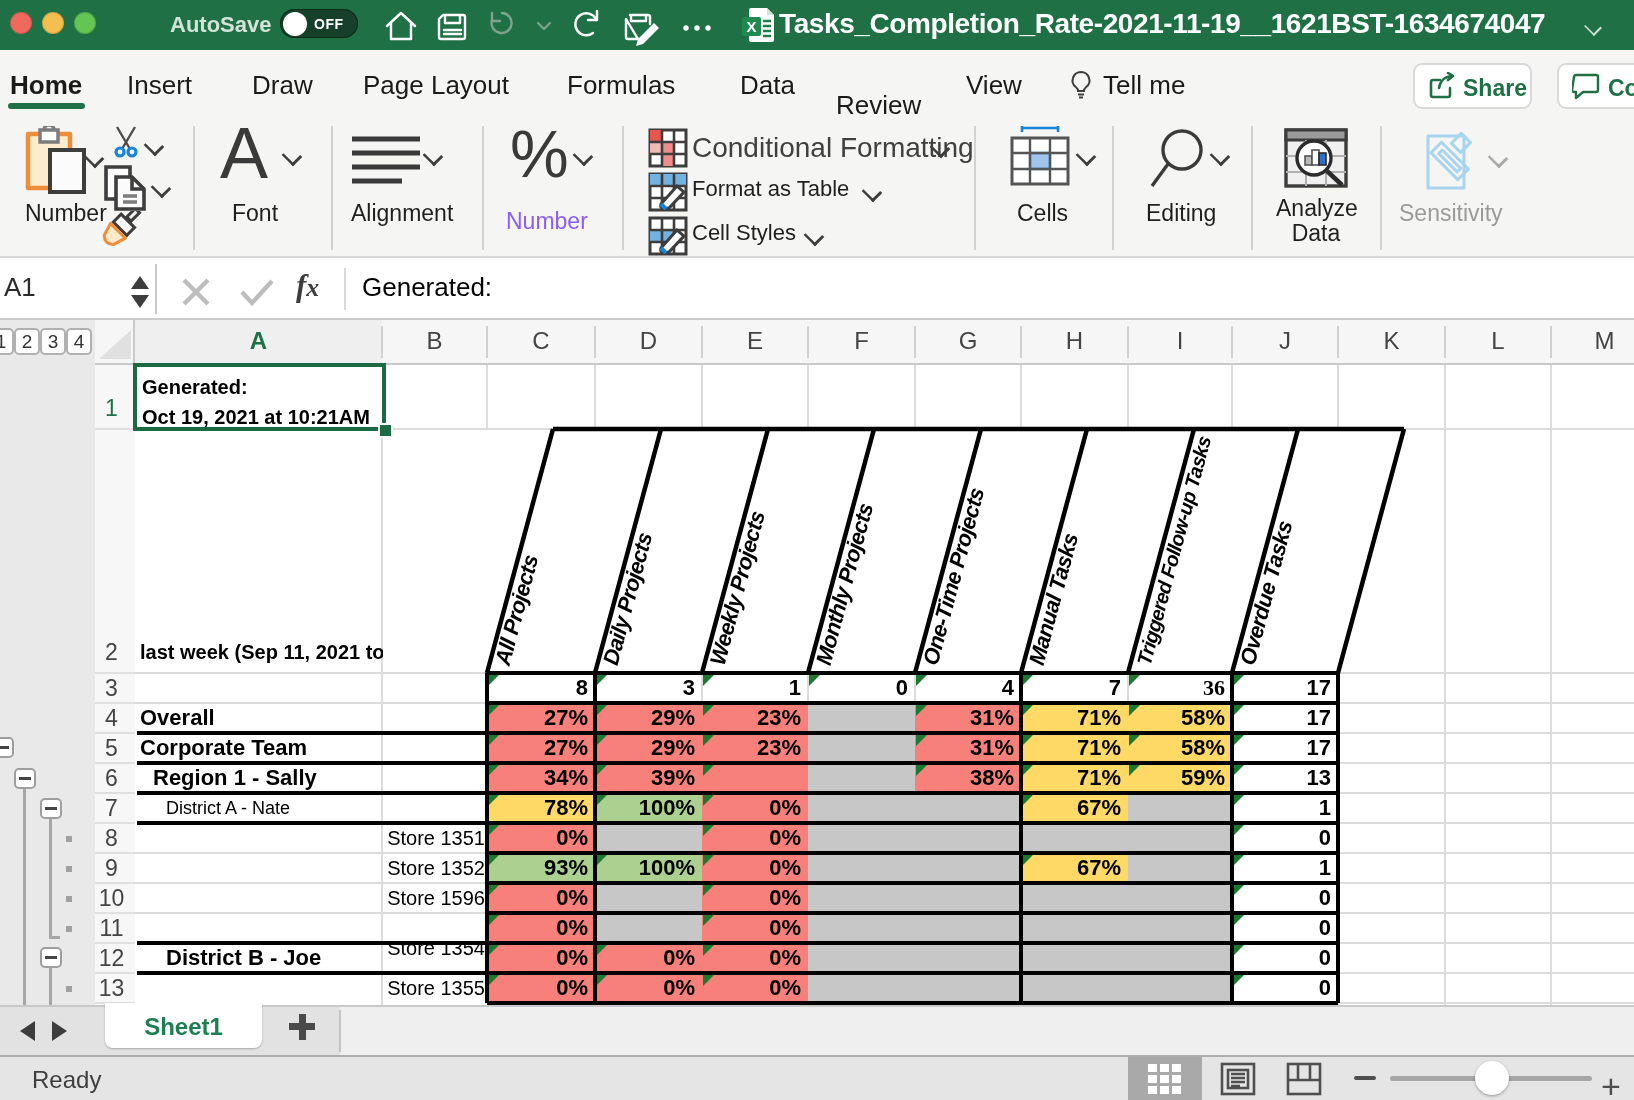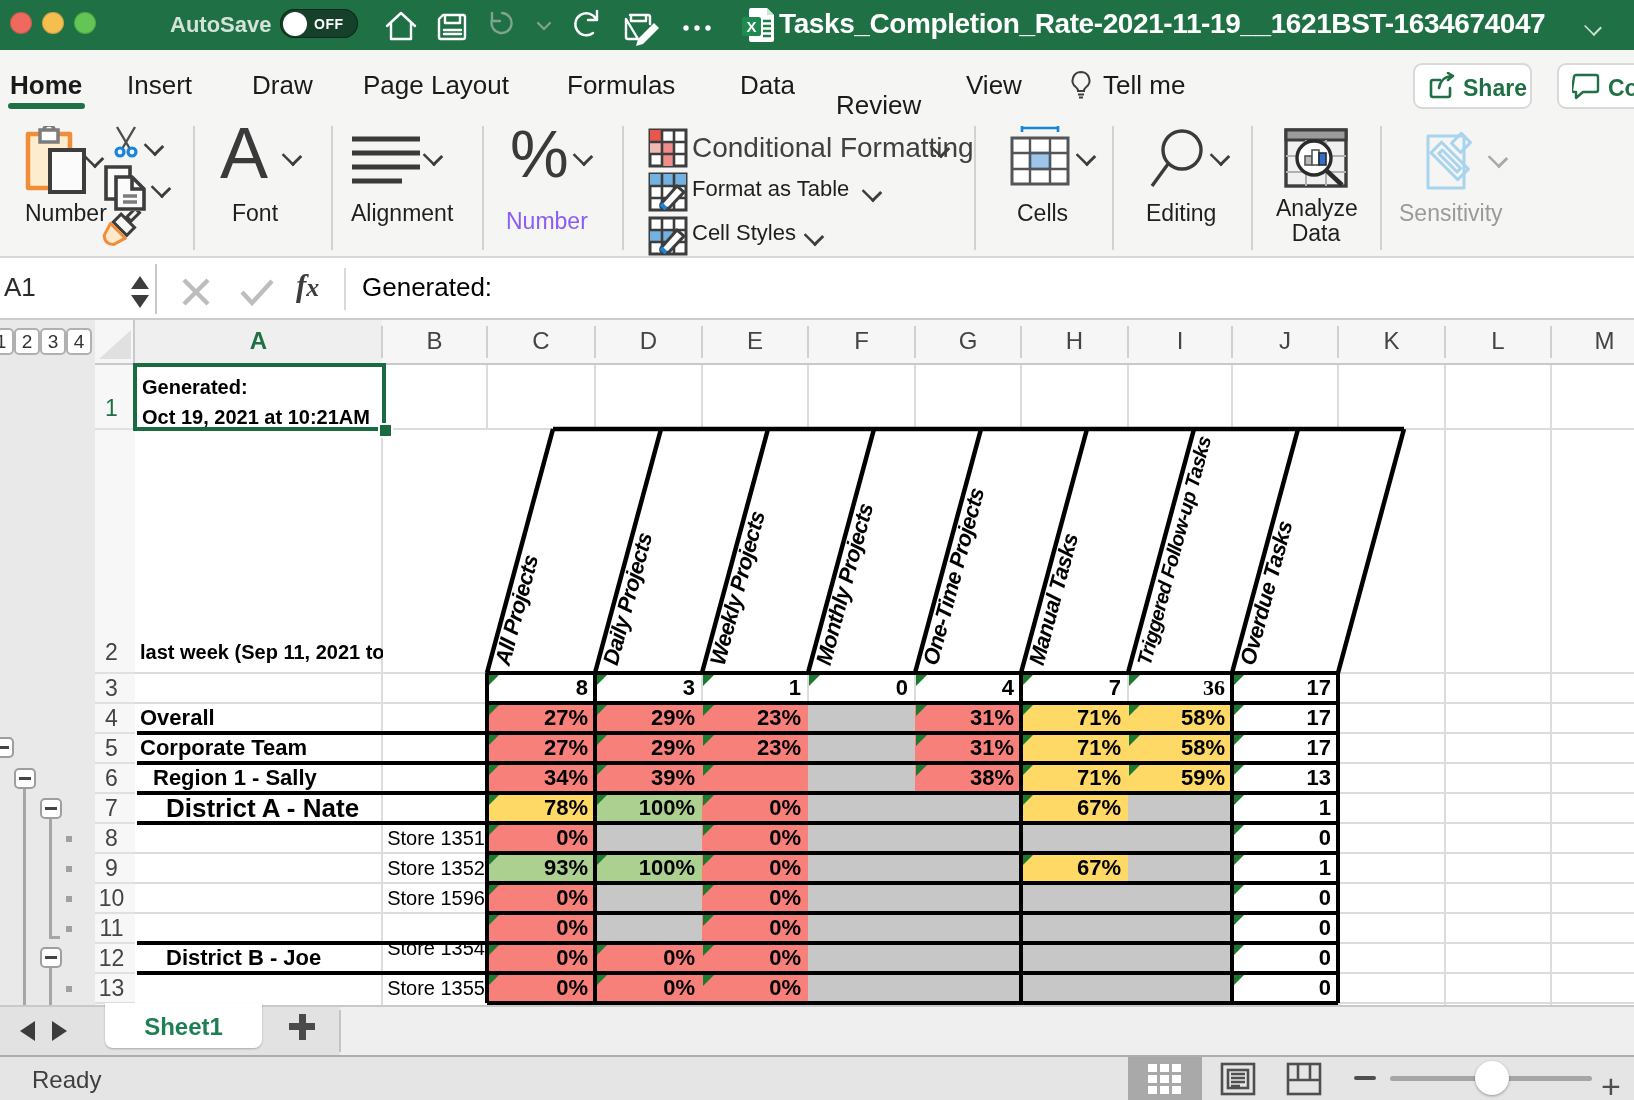--- a/index.html
+++ b/index.html
@@ -478,21 +478,21 @@
 <div class="tl" style="left:703px;top:974px;"></div>
 <div class="abs" style="left:808px;top:973px;width:107px;height:30px;background:#c7c7c7;"></div>
 <div class="abs" style="left:915px;top:973px;width:106px;height:30px;background:#c7c7c7;"></div>
 <div class="abs" style="left:1021px;top:973px;width:107px;height:30px;background:#c7c7c7;"></div>
 <div class="abs" style="left:1128px;top:973px;width:104px;height:30px;background:#c7c7c7;"></div>
 <div class="cell" style="left:1232px;top:973px;width:106px;height:30px;">0</div>
 <div class="tl" style="left:1233px;top:974px;"></div>
 <div class="abs" style="left:140px;top:703px;height:30px;display:flex;align-items:center;font-size:22px;font-weight:bold;white-space:nowrap;">Overall</div>
 <div class="abs" style="left:140px;top:733px;height:30px;display:flex;align-items:center;font-size:22px;font-weight:bold;white-space:nowrap;">Corporate Team</div>
 <div class="abs" style="left:153px;top:763px;height:30px;display:flex;align-items:center;font-size:22px;font-weight:bold;white-space:nowrap;">Region 1 - Sally</div>
-<div class="abs" style="left:166px;top:793px;height:30px;display:flex;align-items:center;font-size:26px;font-weight:bold;white-space:nowrap;">District A - Nate</div>
+<div class="abs" style="left:166px;top:793px;height:30px;display:flex;align-items:center;font-size:18px;font-weight:normal;white-space:nowrap;">District A - Nate</div>
 <div class="abs" style="left:166px;top:943px;height:30px;display:flex;align-items:center;font-size:22px;font-weight:bold;white-space:nowrap;">District B - Joe</div>
 <div class="abs" style="left:382px;top:823px;width:103px;height:30px;display:flex;align-items:center;justify-content:flex-end;font-size:20px;white-space:nowrap;text-align:right;">Store 1351</div>
 <div class="abs" style="left:382px;top:853px;width:103px;height:30px;display:flex;align-items:center;justify-content:flex-end;font-size:20px;white-space:nowrap;">Store 1352</div>
 <div class="abs" style="left:382px;top:883px;width:103px;height:30px;display:flex;align-items:center;justify-content:flex-end;font-size:20px;white-space:nowrap;">Store 1596</div>
 <div class="abs" style="left:382px;top:913px;width:103px;height:30px;display:flex;align-items:center;justify-content:flex-end;font-size:20px;white-space:nowrap;margin-top:20px;">Store 1354</div>
 <div class="abs" style="left:382px;top:973px;width:103px;height:30px;display:flex;align-items:center;justify-content:flex-end;font-size:20px;white-space:nowrap;">Store 1355</div>
 <div class="abs" style="left:142px;top:372px;font-size:20px;font-weight:bold;line-height:30px;">Generated:<br>Oct 19, 2021 at 10:21AM</div>
 <div class="abs" style="left:140px;top:641px;width:243px;overflow:hidden;font-size:20px;font-weight:bold;white-space:nowrap;">last week (Sep 11, 2021 to</div>
 <div class="hline" style="left:487px;top:671.0px;width:851px;height:4px;"></div>
 <div class="hline" style="left:487px;top:701.0px;width:851px;height:4px;"></div>

